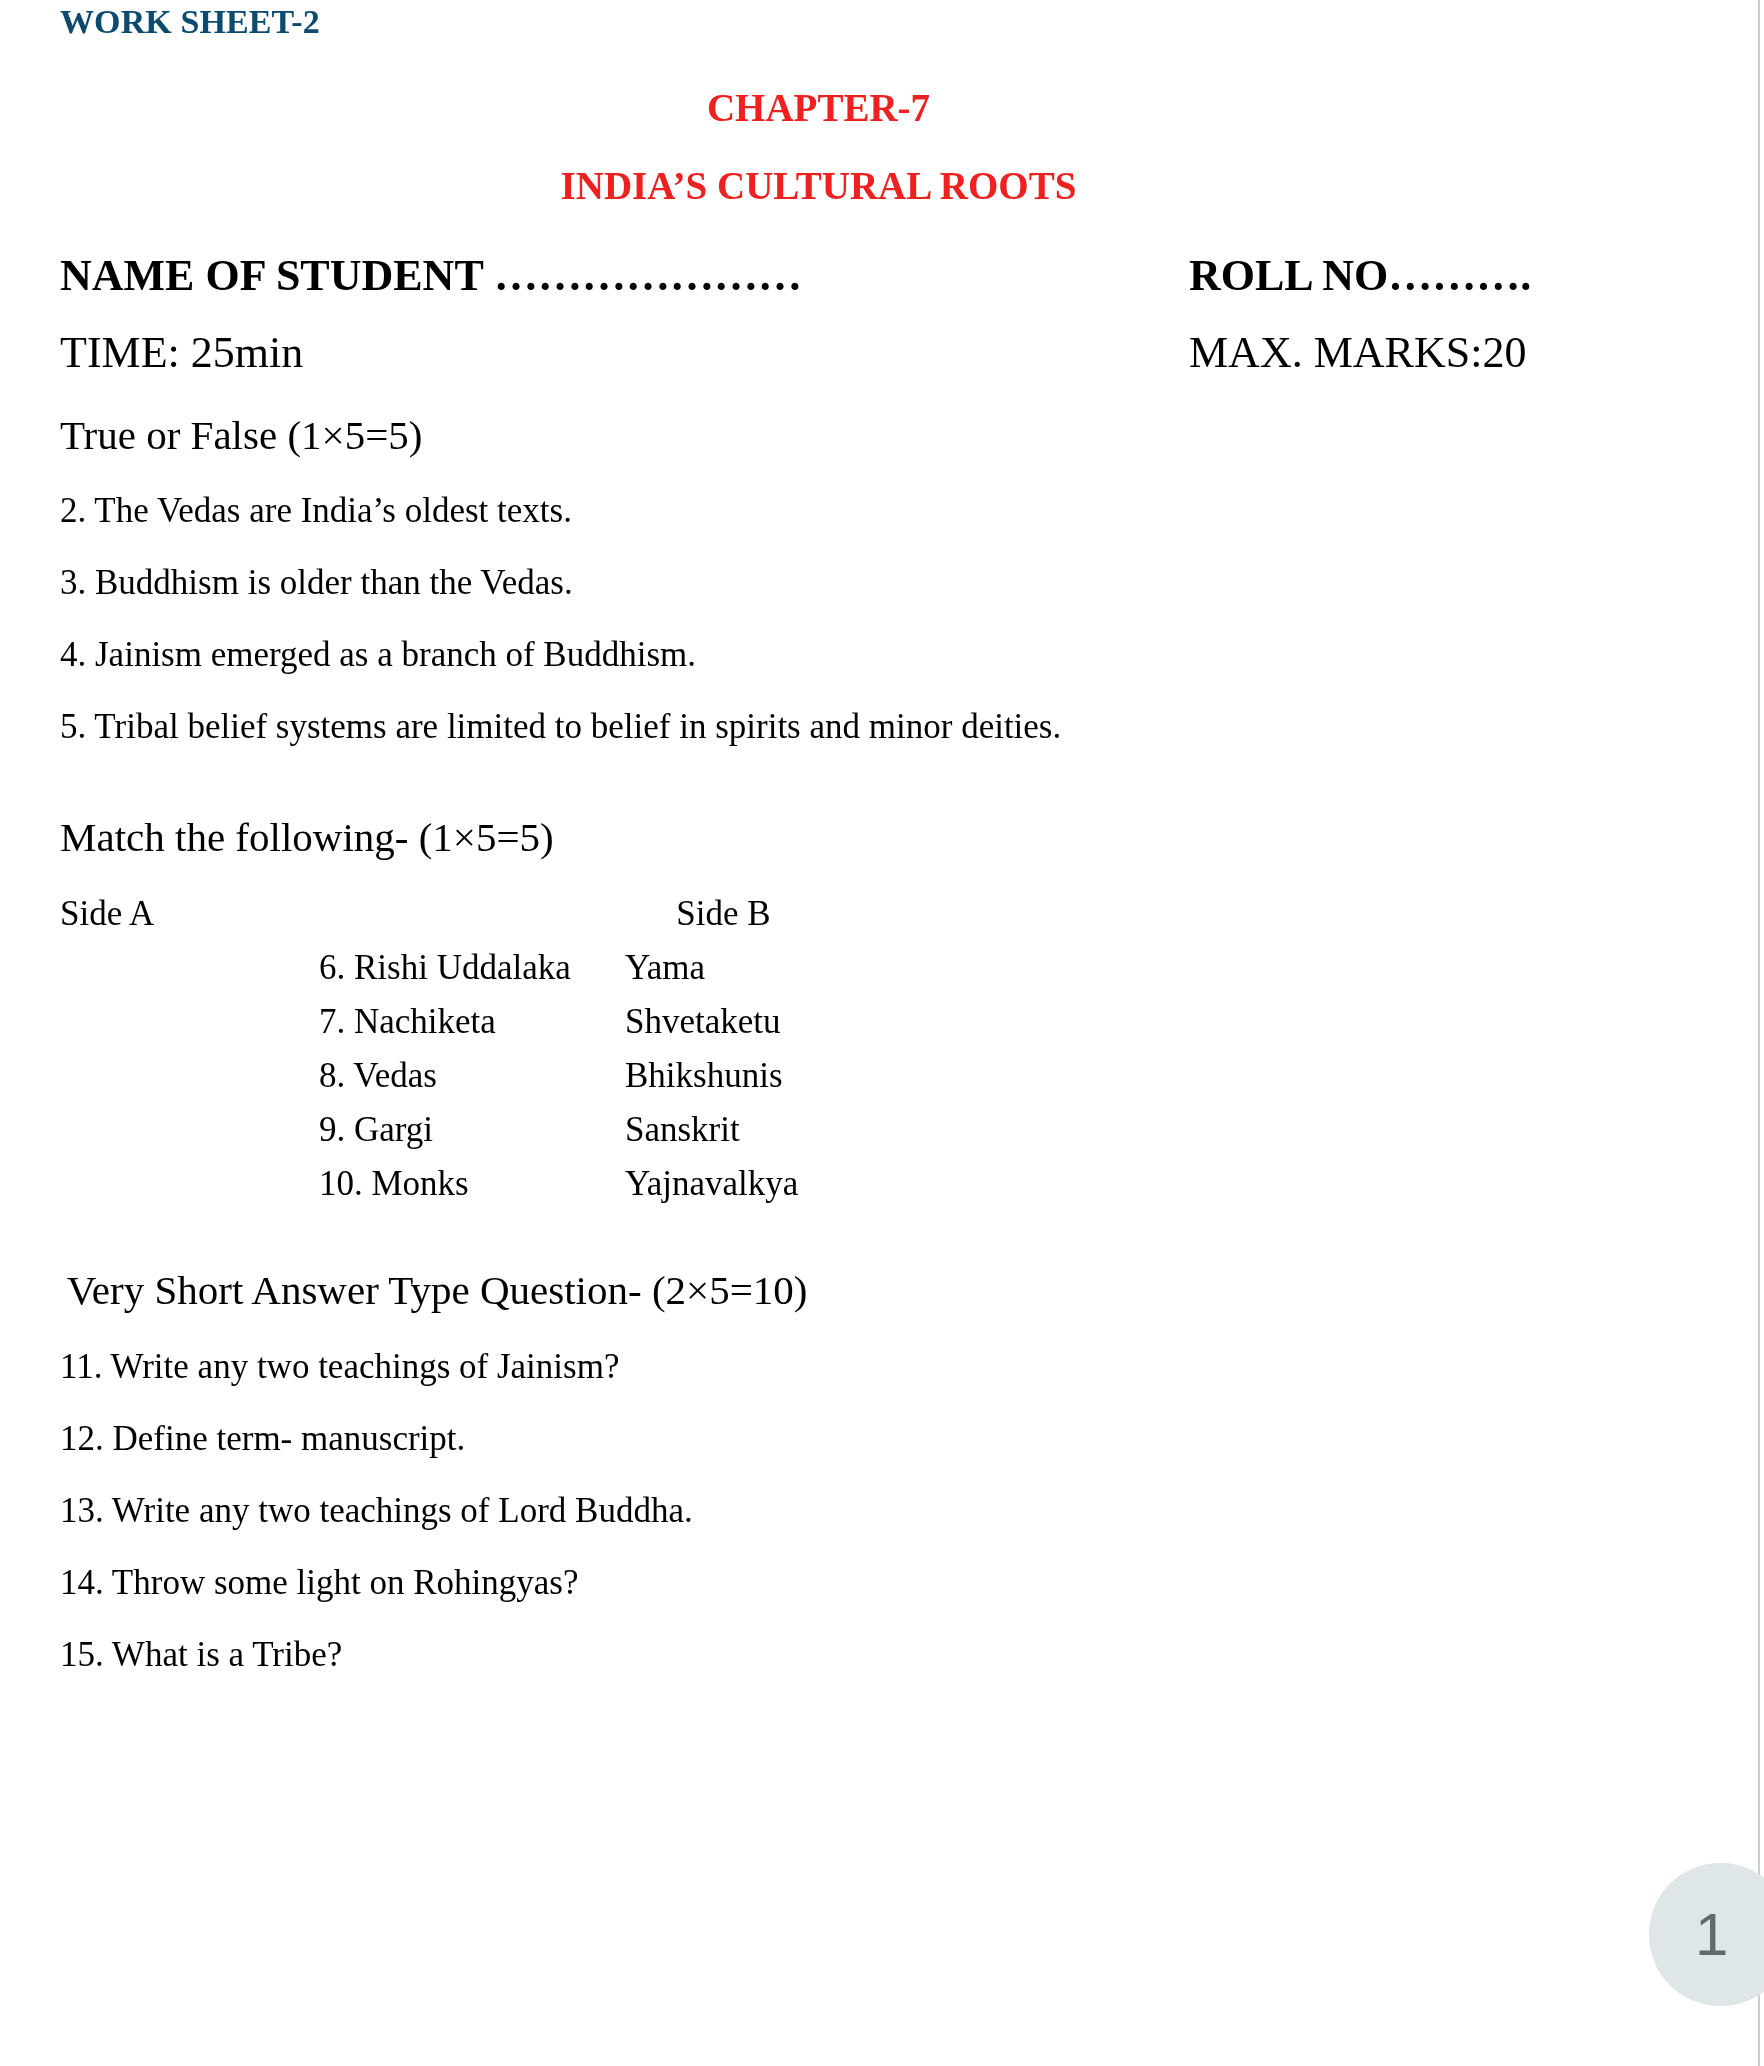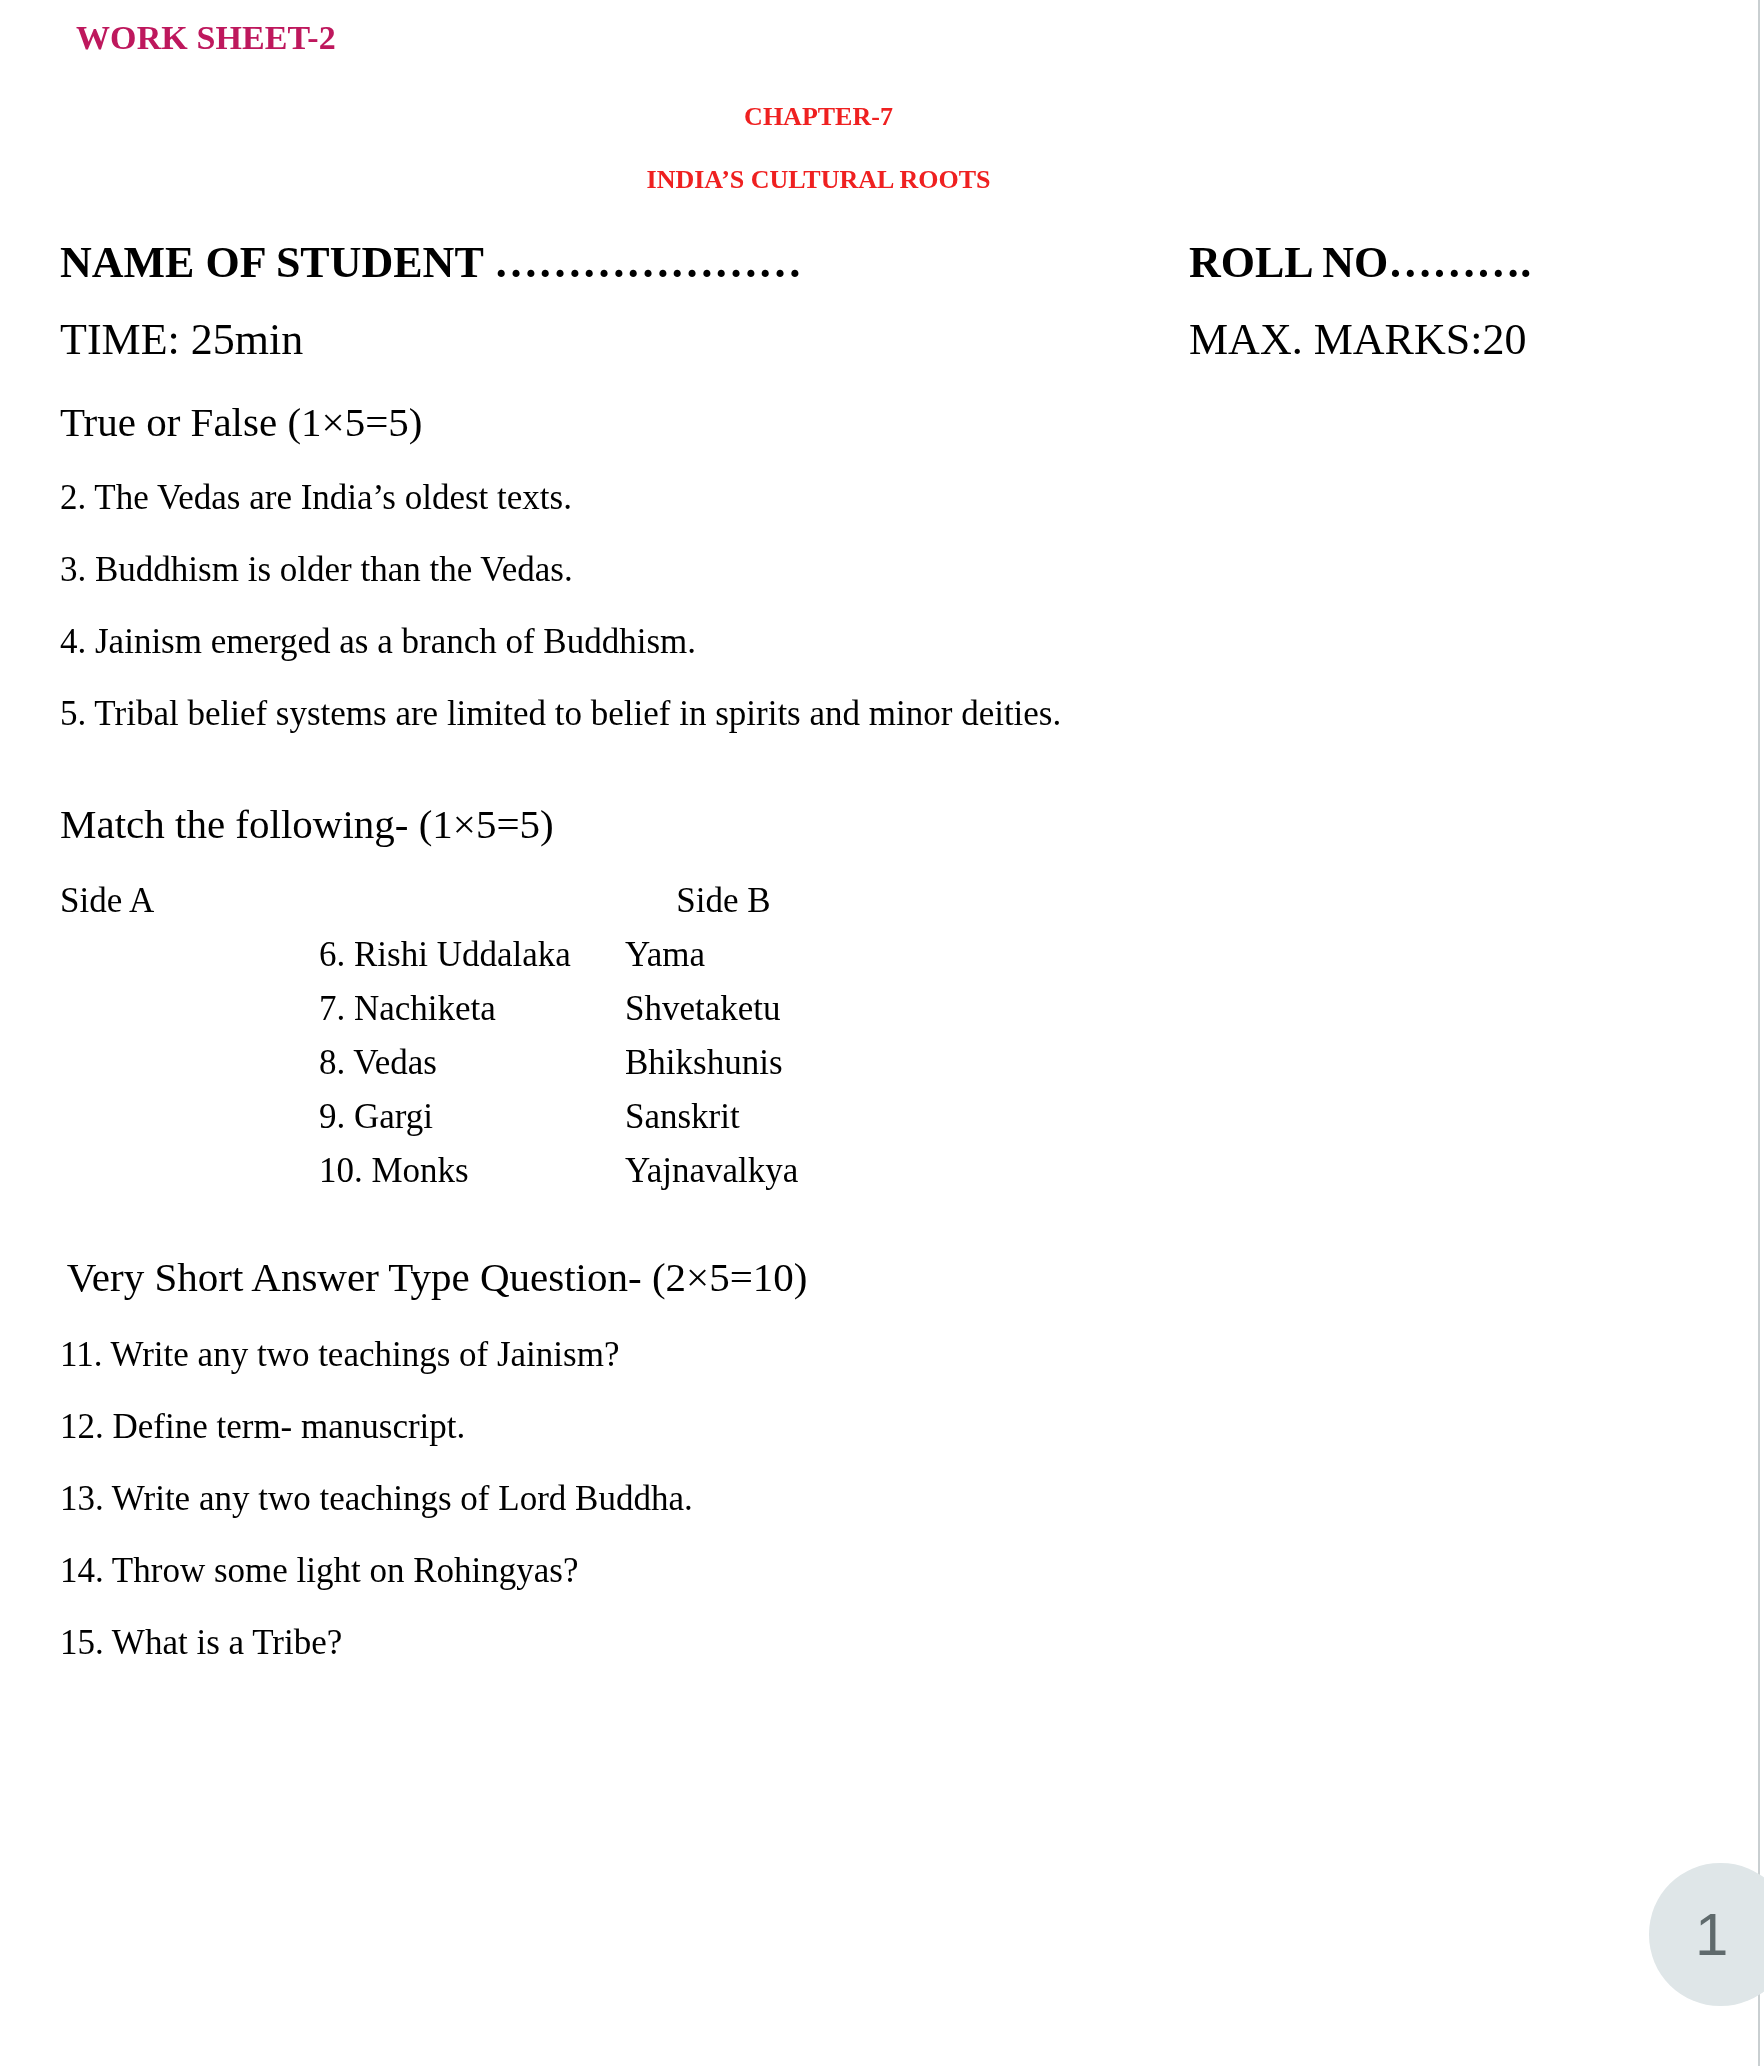--- a/index.html
+++ b/index.html
@@ -36,32 +36,32 @@
 
   .content {
     position: absolute;
     left: 60px;
     top: 0;
     width: 1606px;
   }
 
   
   .worksheet-tag {
-    color: #be185d;
+    color: #0c4a6e;
     font-weight: bold;
     font-size: 34px;
     line-height: 1.12;
-    margin: 16px;
+    margin: 0;
     padding-top: 2.7px;
     letter-spacing: 0.1px;
   }
   .doc-title {
     color: #ef2020;
     font-weight: bold;
-    font-size: 26px;
+    font-size: 39px;
     line-height: 1.1;
     text-align: center;
     margin: 0;
     width: 1517px;
   }
   .title-chapter { margin-top: 46px; }
   .title-subject { margin-top: 35px; }
 
   
   .meta-row {

